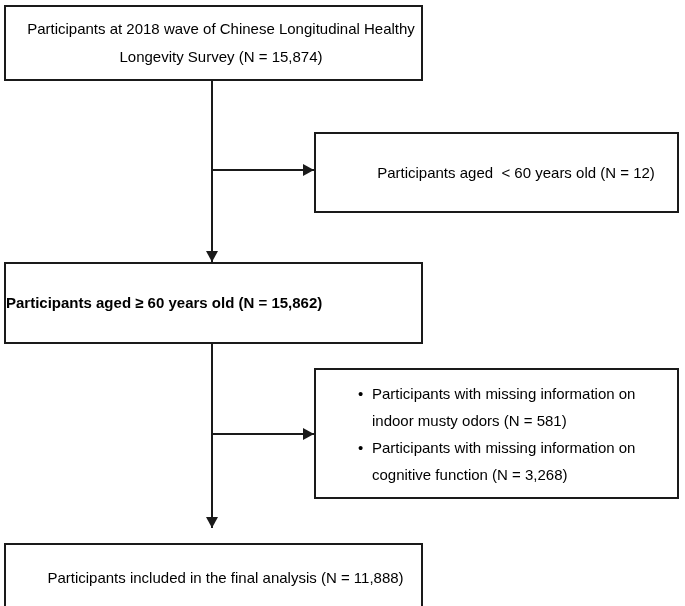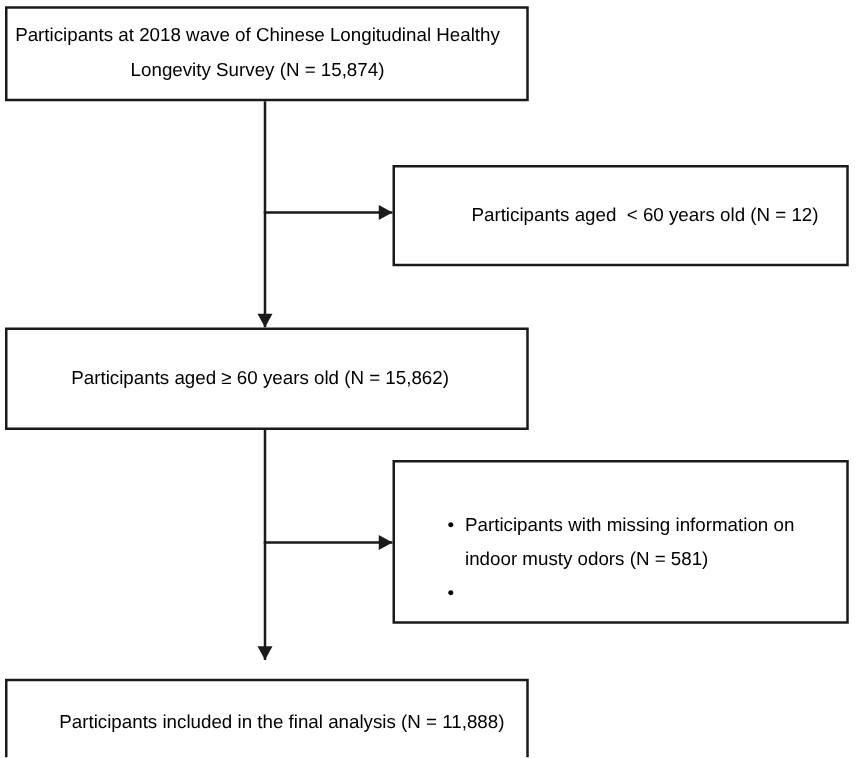--- a/index.html
+++ b/index.html
@@ -35,21 +35,21 @@
     color: #000000;
     white-space: pre-wrap;
   }
 
   
   #box-enrollment {
     left: 4px;
     top: 5px;
     width: 419px;
     height: 76px;
-    justify-content: flex-start;
+    justify-content: flex-end;
   }
   #box-enrollment .box-text {
     text-align: center;
     width: 400px;
   }
 
   
   #box-excluded-age {
     left: 314px;
     top: 132px;
@@ -63,21 +63,21 @@
 
   
   #box-eligible-age {
     left: 4px;
     top: 262px;
     width: 419px;
     height: 82px;
     justify-content: flex-start;
   }
   #box-eligible-age .box-text {
-    padding-left: 51px;
+    font-weight: bold;
   }
 
   
   #box-excluded-missing {
     left: 314px;
     top: 368px;
     width: 365px;
     height: 131px;
     justify-content: flex-start;
   }
@@ -181,20 +181,21 @@
   <div class="arrow-right" id="conn-2-branch-arrowhead"></div>
 
   <div class="box" id="box-excluded-missing">
     <ul class="bullet-list">
       <li class="bullet-item">
         <span class="bullet-dot">•</span>
         <span>Participants with missing information on indoor musty odors (N = 581)</span>
       </li>
       <li class="bullet-item">
         <span class="bullet-dot">•</span>
+        <span>Participants with missing information on cognitive function (N = 3,268)</span>
       </li>
     </ul>
   </div>
 
   <div class="box" id="box-final">
     <div class="box-text">Participants included in the final analysis (N = 11,888)</div>
   </div>
 
 </div>
 

